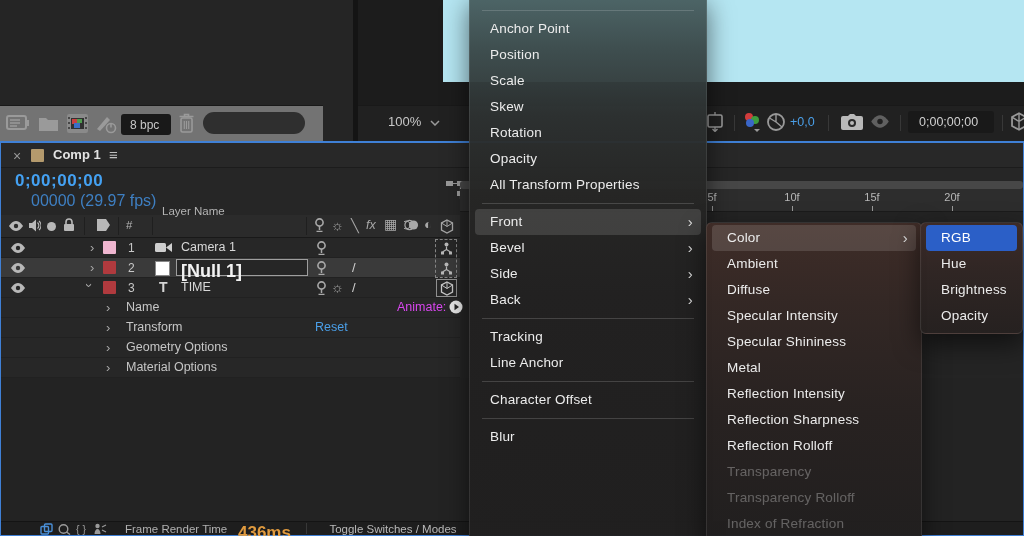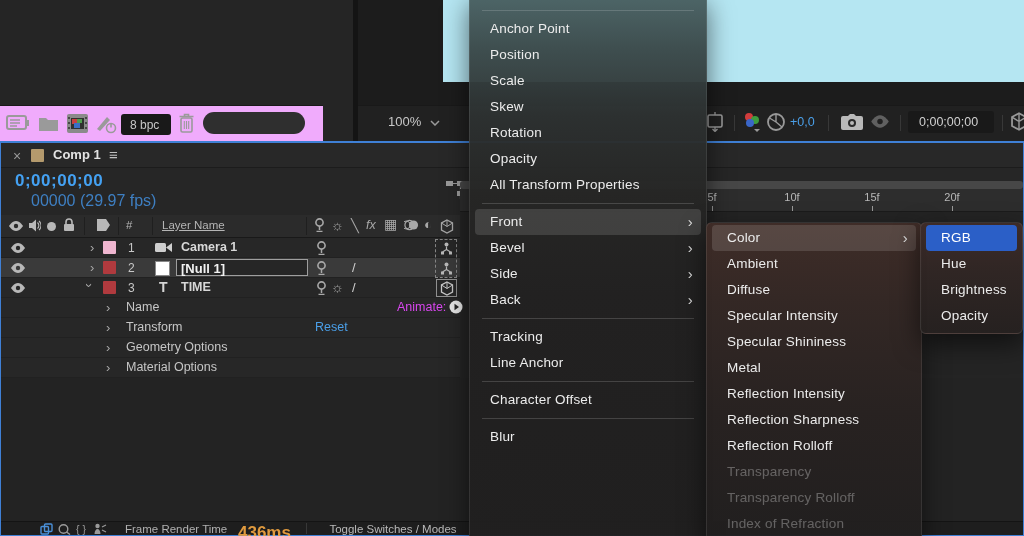--- a/index.html
+++ b/index.html
@@ -3,21 +3,21 @@
 <meta charset="utf-8">
 <style>
   html,body{margin:0;padding:0;background:#111;}
   #app{position:relative;width:1024px;height:536px;overflow:hidden;background:#1d1d1d;
        font-family:"Liberation Sans",sans-serif;color:#ccc;cursor:default;}
   .abs{position:absolute;}
   .nosel{white-space:nowrap;}
 
   
   #project-panel{left:0;top:0;width:353px;height:141px;background:#252525;}
-  #proj-toolbar{left:0;top:105px;width:323px;height:36px;background:#f0abfc;border-top:1px solid #191919;box-sizing:border-box;}
+  #proj-toolbar{left:0;top:105px;width:323px;height:36px;background:#737373;border-top:1px solid #191919;box-sizing:border-box;}
   #panel-divider{left:353px;top:0;width:5px;height:141px;background:#141414;}
   #viewer-panel{left:358px;top:0;width:666px;height:141px;background:#1c1c1c;}
   #comp-view{left:443px;top:0;width:581px;height:82px;background:#b5e6f2;}
   #viewer-toolbar{left:358px;top:105px;width:666px;height:36px;background:#212121;border-top:1px solid #191919;box-sizing:border-box;}
 
   #timeline-panel{left:0;top:141px;width:1024px;height:395px;background:#262626;
       border:1px solid #3f80d6;border-top-width:2px;box-sizing:border-box;}
   #tl-tabbar{left:1px;top:143px;width:1022px;height:25px;background:#282828;border-bottom:1px solid #1c1c1c;box-sizing:border-box;}
   #tl-timerow{left:1px;top:168px;width:1022px;height:44px;background:#262626;}
   #tl-track-bg{left:460px;top:212px;width:563px;height:166px;background:#242424;}
@@ -30,31 +30,31 @@
   .layer-row{left:1px;width:459px;height:20px;background:#272727;border-bottom:1px solid #212121;box-sizing:border-box;}
   .layer-row.sel{background:#3a3a3a;}
   .prop-row{left:1px;width:459px;height:20px;background:#272727;border-bottom:1px solid #212121;box-sizing:border-box;}
   #tl-empty{left:1px;top:378px;width:1022px;height:143px;background:#232323;}
   #tl-footer{left:1px;top:521px;width:1022px;height:14px;background:#1e1e1e;border-top:1px solid #141414;box-sizing:border-box;}
 
   
   .t-timecode{font-size:17px;font-weight:bold;color:#44a1f2;letter-spacing:.5px;}
   .t-frames{font-size:16px;color:#3e7fc2;padding-left:16px;}
   .t-small{font-size:11.5px;color:#b5b5b5;}
-  .t-name{font-size:12.5px;font-weight:700;color:#d8d8d8;}
+  .t-name{font-size:12.5px;font-weight:400;color:#d8d8d8;}
   .t-prop{font-size:12.5px;color:#c6c6c6;}
   .t-reset{font-size:12.5px;color:#4a9fe8;}
   .t-num{font-size:12px;color:#c8c8c8;}
   .chev{font-size:13px;color:#a8a8a8;}
   .swatch{width:13px;height:13px;border-radius:1px;}
   .glyph{color:#a8a8a8;font-size:13px;line-height:13px;}
 
   
   #name-edit{left:176px;top:259px;width:132px;height:17px;background:#262626;border:1px solid #9e9e9e;box-sizing:border-box;}
-  #name-edit span{position:absolute;left:4px;top:1px;font-size:13px;font-weight:600;color:#f2f2f2;white-space:nowrap;}
+  #name-edit span{position:absolute;left:4px;top:1px;font-size:18px;font-weight:600;color:#f2f2f2;white-space:nowrap;}
 
   
   #search-box{left:120px;top:177px;width:313px;height:24px;background:#121212;border-radius:3px;}
 
   
   .darkbox{background:#191919;border-radius:3px;}
 
   
   .menu{position:absolute;z-index:20;border-radius:6px;border:1px solid rgba(255,255,255,.09);
         box-shadow:0 10px 26px rgba(0,0,0,.55);box-sizing:border-box;
@@ -229,21 +229,21 @@
       <rect x="1" y="6" width="10" height="7" rx="1" fill="#b8b8b8"></rect>
       <path d="M3 6V4a3 3 0 016 0v2" stroke="#b8b8b8" stroke-width="1.6" fill="none"></path>
     </svg>
   <div class="abs hdr-div" style="left:84px"></div>
   <svg class="abs" style="left:96px;top:218px" width="15" height="14" viewBox="0 0 15 14">
       <path d="M1 1h9l4 6-4 6H1z" fill="#b8b8b8"></path>
     </svg>
   <div class="abs hdr-div" style="left:118px"></div>
   <div class="abs nosel t-small" style="left:126px;top:219px;">#</div>
   <div class="abs hdr-div" style="left:152px"></div>
-  <div class="abs nosel t-small" style="left:162px;top:219px;text-decoration:underline;">Layer Name</div>
+  <div class="abs nosel t-small" style="left:162px;top:205px;">Layer Name</div>
   <div class="abs hdr-div" style="left:306px"></div>
   <svg class="abs" style="left:313px;top:218px" width="13" height="14" viewBox="0 0 13 14">
       <circle cx="6.5" cy="4.5" r="3.6" fill="none" stroke="#a8a8a8" stroke-width="1.6"></circle>
       <path d="M6.5 8v4M3.5 13.5h6" stroke="#a8a8a8" stroke-width="1.5"></path>
     </svg>
   <div class="abs glyph nosel" style="left:331px;top:219px;font-size:14px;">☼</div>
   <div class="abs glyph nosel" style="left:351px;top:219px;">╲</div>
   <div class="abs glyph nosel" style="left:366px;top:219px;font-style:italic;font-size:12.5px;">fx</div>
   <div class="abs glyph nosel" style="left:384px;top:218px;font-size:14px;">▦</div>
   <svg class="abs" style="left:404px;top:219px" width="15" height="12" viewBox="0 0 15 12">

